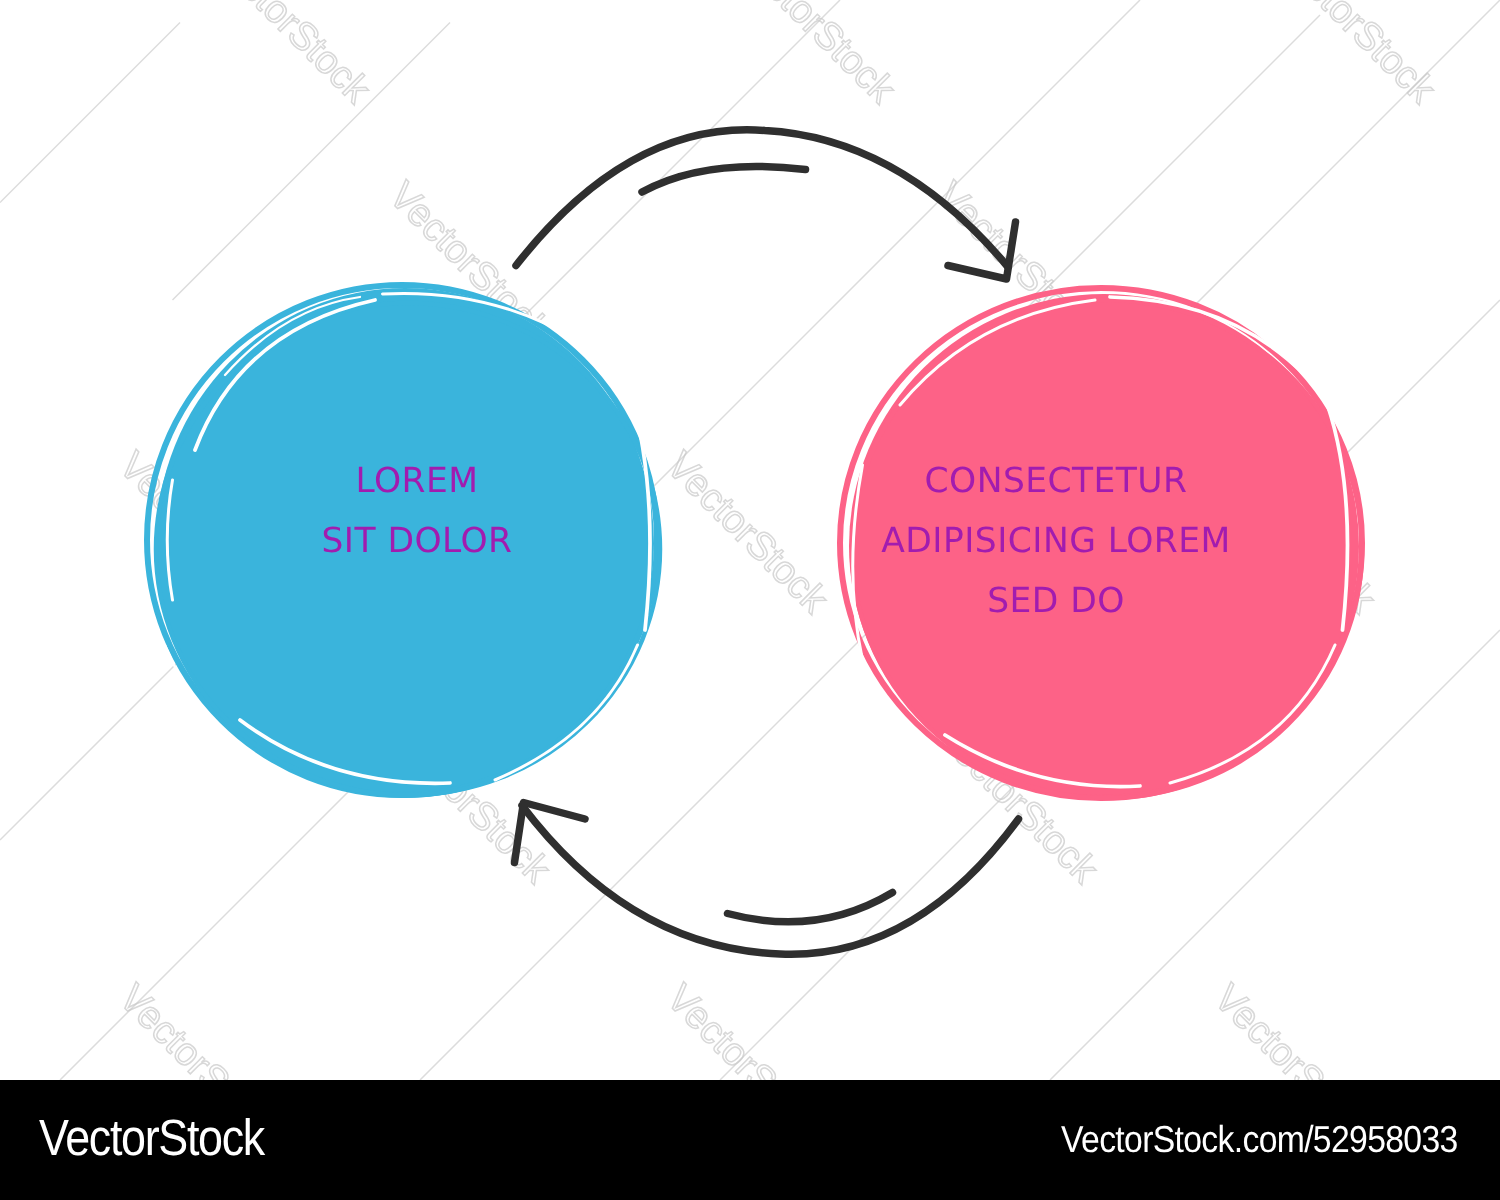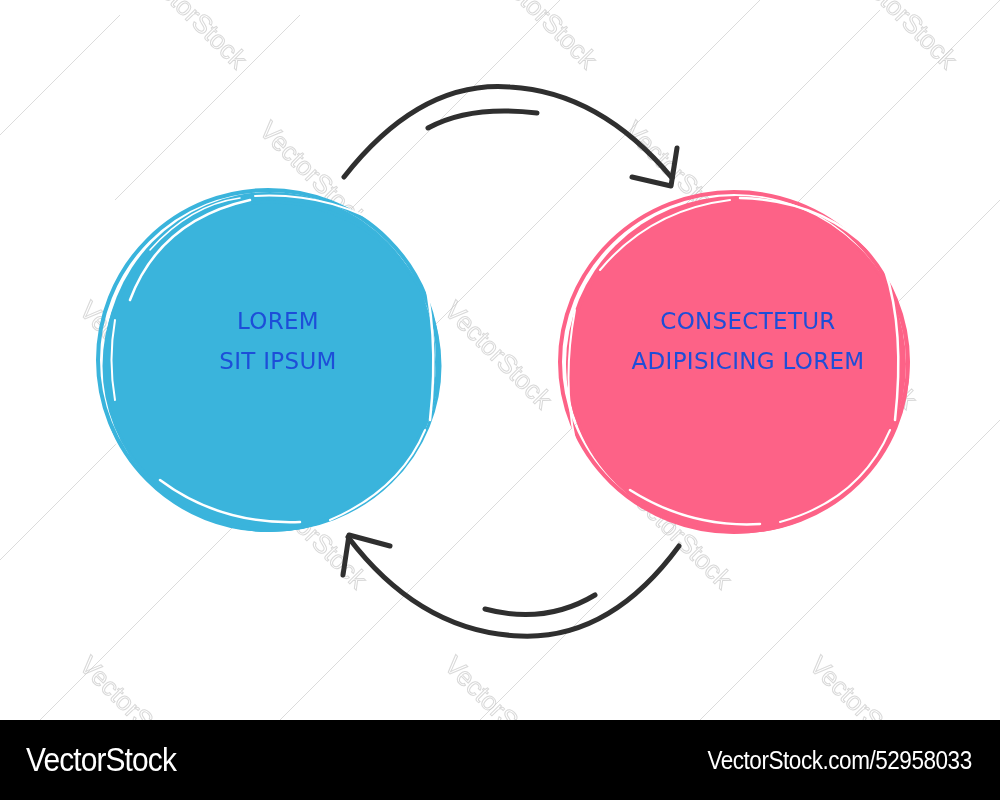--- a/index.html
+++ b/index.html
@@ -5,31 +5,31 @@
     html, body { margin: 0; padding: 0; }
     body {
       width: 1000px; height: 800px; position: relative; overflow: hidden;
       background: #ffffff;
       font-family: "Liberation Sans", "DejaVu Sans", sans-serif;
     }
     .canvas { position: absolute; left: 0; top: 0; width: 1000px; height: 720px; }
     .diagram-svg { position: absolute; left: 0; top: 0; }
     .circle-text {
       position: absolute;
-      color: #1d4ed8;
+      color: #a21caf;
       text-align: center;
       font-family: "DejaVu Sans", "Liberation Sans", sans-serif;
       font-weight: 500;
       font-size: 23px;
       line-height: 40px;
       letter-spacing: 0.3px;
     }
     .circle-text div { white-space: nowrap; }
     .text-left { left: 128px; top: 301px; width: 300px; }
-    .text-right { left: 598px; top: 301px; width: 300px; }
+    .text-right { left: 554px; top: 301px; width: 300px; }
     .watermark {
       position: absolute;
       color: rgba(255,255,255,0);
       font-size: 26px;
       -webkit-text-stroke: 1px rgba(200,200,200,0.7);
       transform: rotate(45deg);
       transform-origin: left top;
       white-space: nowrap;
       font-family: "Liberation Sans", sans-serif;
       pointer-events: none;
@@ -121,25 +121,26 @@
 
     <g stroke="#2f2f2f" stroke-linecap="round" fill="none">
       <path d="M679 546 Q610 640 520 636 Q420 632 348 537" stroke-width="5"></path>
       <path d="M485 609 Q545 625 595 595" stroke-width="5"></path>
       <path d="M390 546 L349 535 L343 575" stroke-width="5" stroke-linejoin="round"></path>
     </g>
   </svg>
 
   <div class="circle-text text-left">
     <div>LOREM</div>
-    <div>SIT IPSUM</div>
+    <div>SIT DOLOR</div>
   </div>
 
   <div class="circle-text text-right">
     <div>CONSECTETUR</div>
     <div>ADIPISICING LOREM</div>
+    <div>SED DO</div>
   </div>
 </div>
 
 <div class="footer">
   <div class="footer-brand">VectorStock</div>
   <div class="footer-url">VectorStock.com/52958033</div>
 </div>
 
 </body></html>

